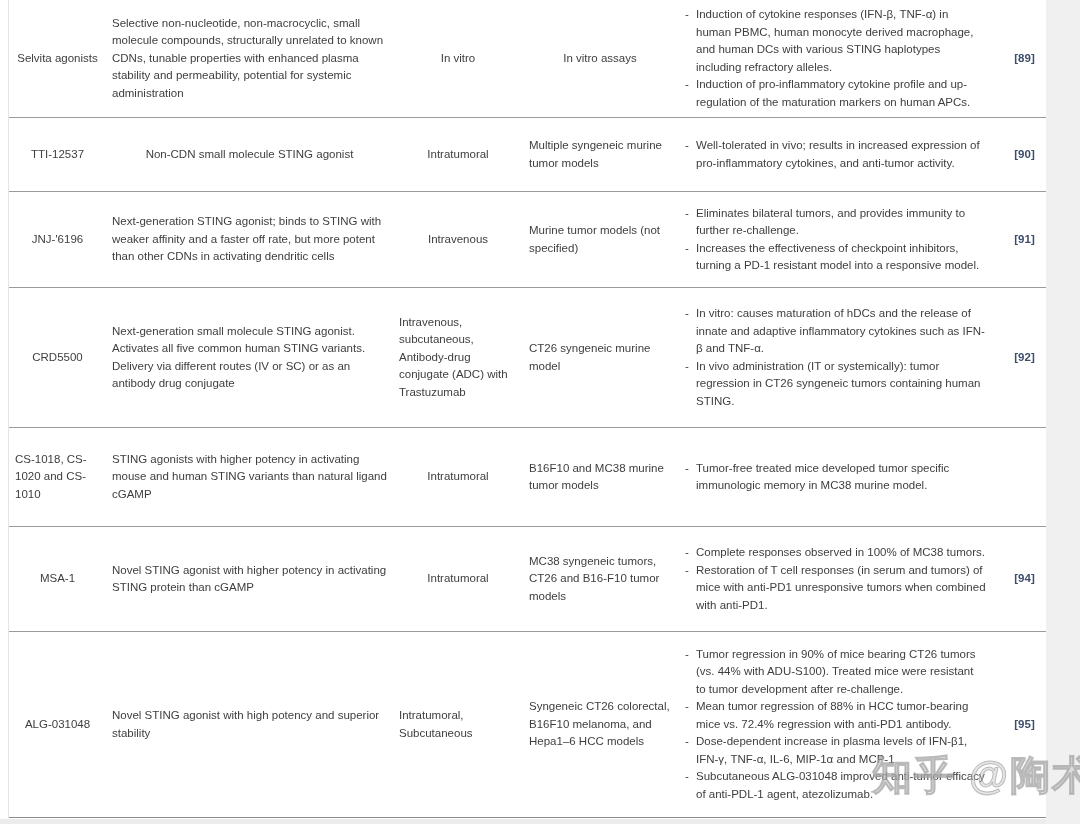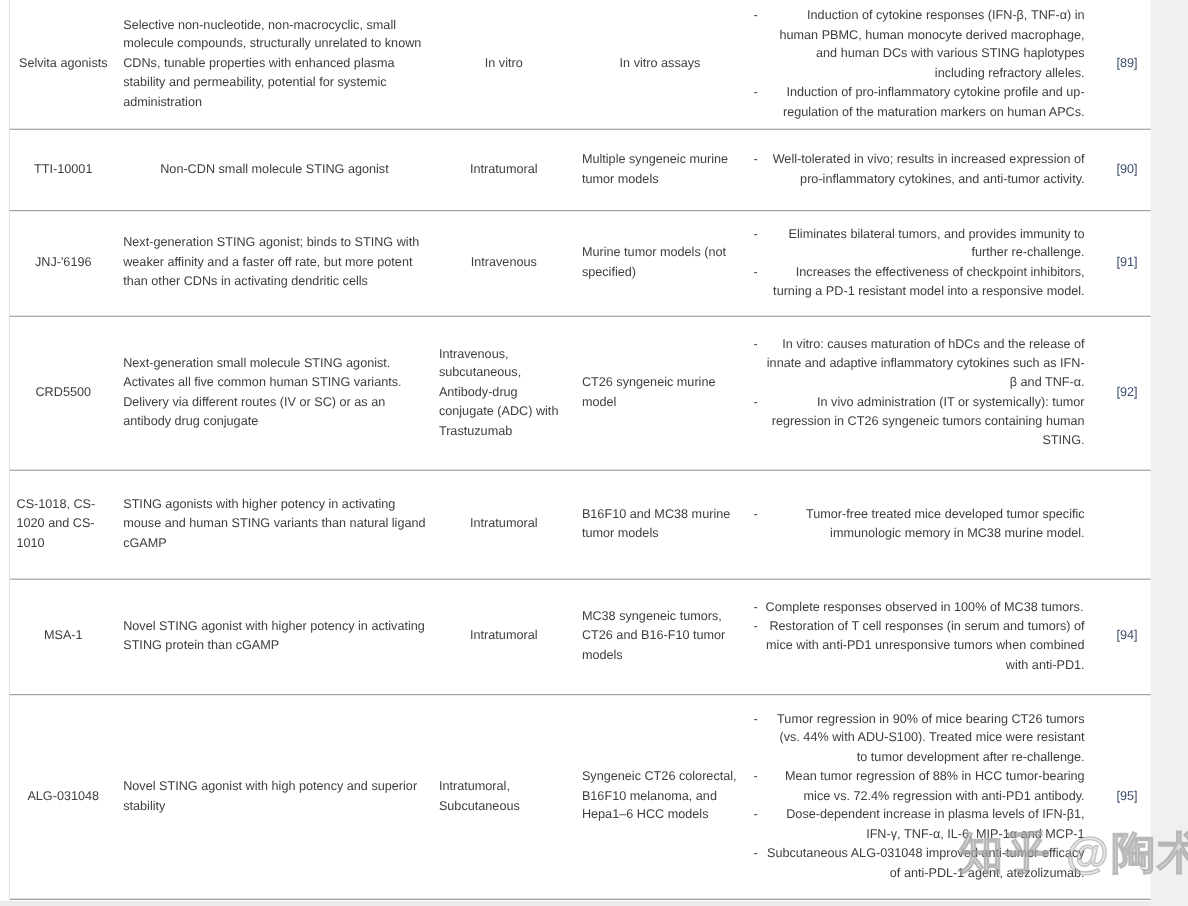--- a/index.html
+++ b/index.html
@@ -26,23 +26,23 @@
   .cell {
     display:flex; align-items:center; justify-content:center;
     font-size:11.5px; line-height:17.5px;
     padding:0 6px; box-sizing:border-box;
     color:#3e3e3e;
   }
   .cell.results {
     flex-direction:column; align-items:flex-start; justify-content:center;
     text-align:left; padding-right:16px; padding-left:6px;
   }
-  .bullet { position:relative; padding-left:13px;text-align:right; }
+  .bullet { position:relative; padding-left:13px; }
   .bullet::before { content:"-"; position:absolute; left:2px; top:0; }
-  .cell.ref { color:#3d4e6d; font-weight:400; }
+  .cell.ref { color:#3d4e6d; font-weight:700; }
   .right-strip {
     position:absolute; left:1046px; top:0; width:34px; height:824px;
     background:#f0f0f0;
   }
   .bottom-strip {
     position:absolute; left:0; top:819px; width:1046px; height:5px;
     background:#ececec;
   }
   .watermark {
     position:absolute; left:872px; top:748px; z-index:5;
@@ -63,21 +63,21 @@
     <div class="cell">In vitro</div>
     <div class="cell">In vitro assays</div>
     <div class="cell results">
       <div class="bullet">Induction of cytokine responses (IFN-β, TNF-α) in human PBMC, human monocyte derived macrophage, and human DCs with various STING haplotypes including refractory alleles.</div>
       <div class="bullet">Induction of pro-inflammatory cytokine profile and up-regulation of the maturation markers on human APCs.</div>
     </div>
     <div class="cell ref">[89]</div>
   </div>
 
   <div class="trow r2">
-    <div class="cell">TTI-10001</div>
+    <div class="cell">TTI-12537</div>
     <div class="cell">Non-CDN small molecule STING agonist</div>
     <div class="cell">Intratumoral</div>
     <div class="cell">Multiple syngeneic murine tumor models</div>
     <div class="cell results">
       <div class="bullet">Well-tolerated in vivo; results in increased expression of pro-inflammatory cytokines, and anti-tumor activity.</div>
     </div>
     <div class="cell ref">[90]</div>
   </div>
 
   <div class="trow r3">

